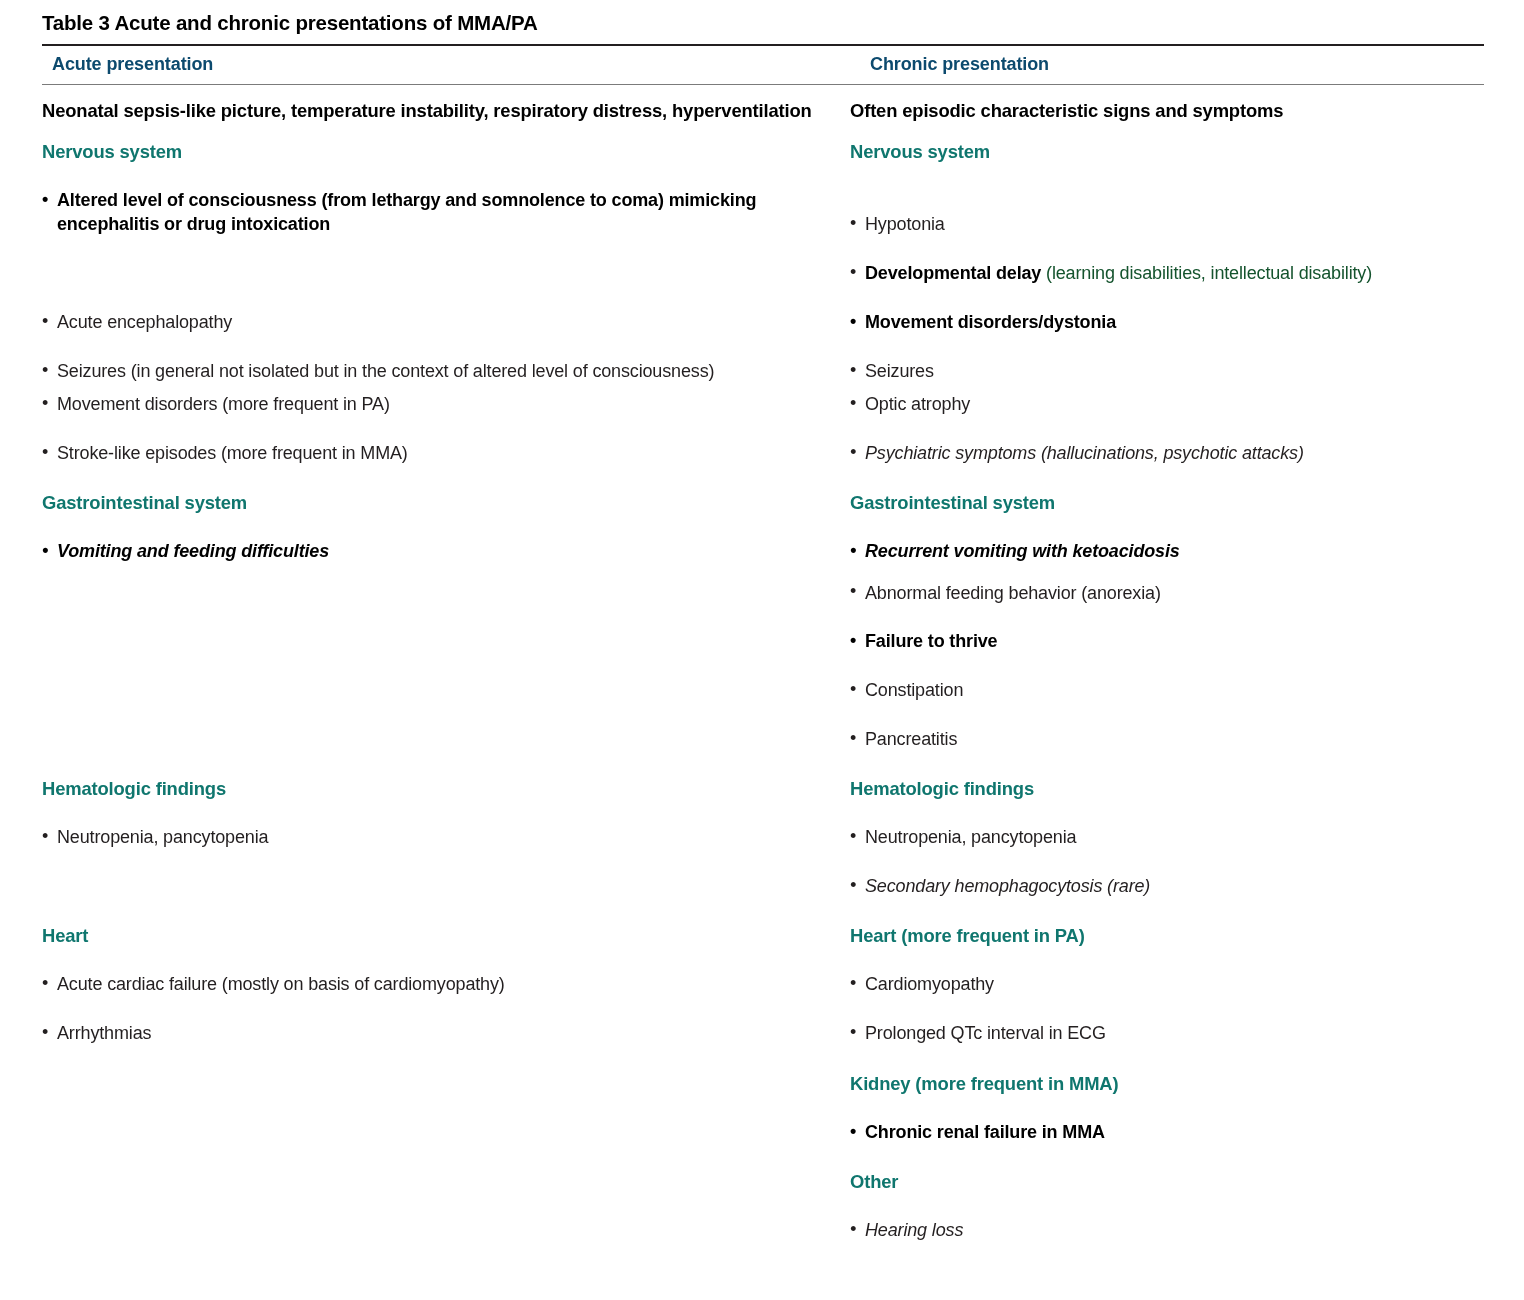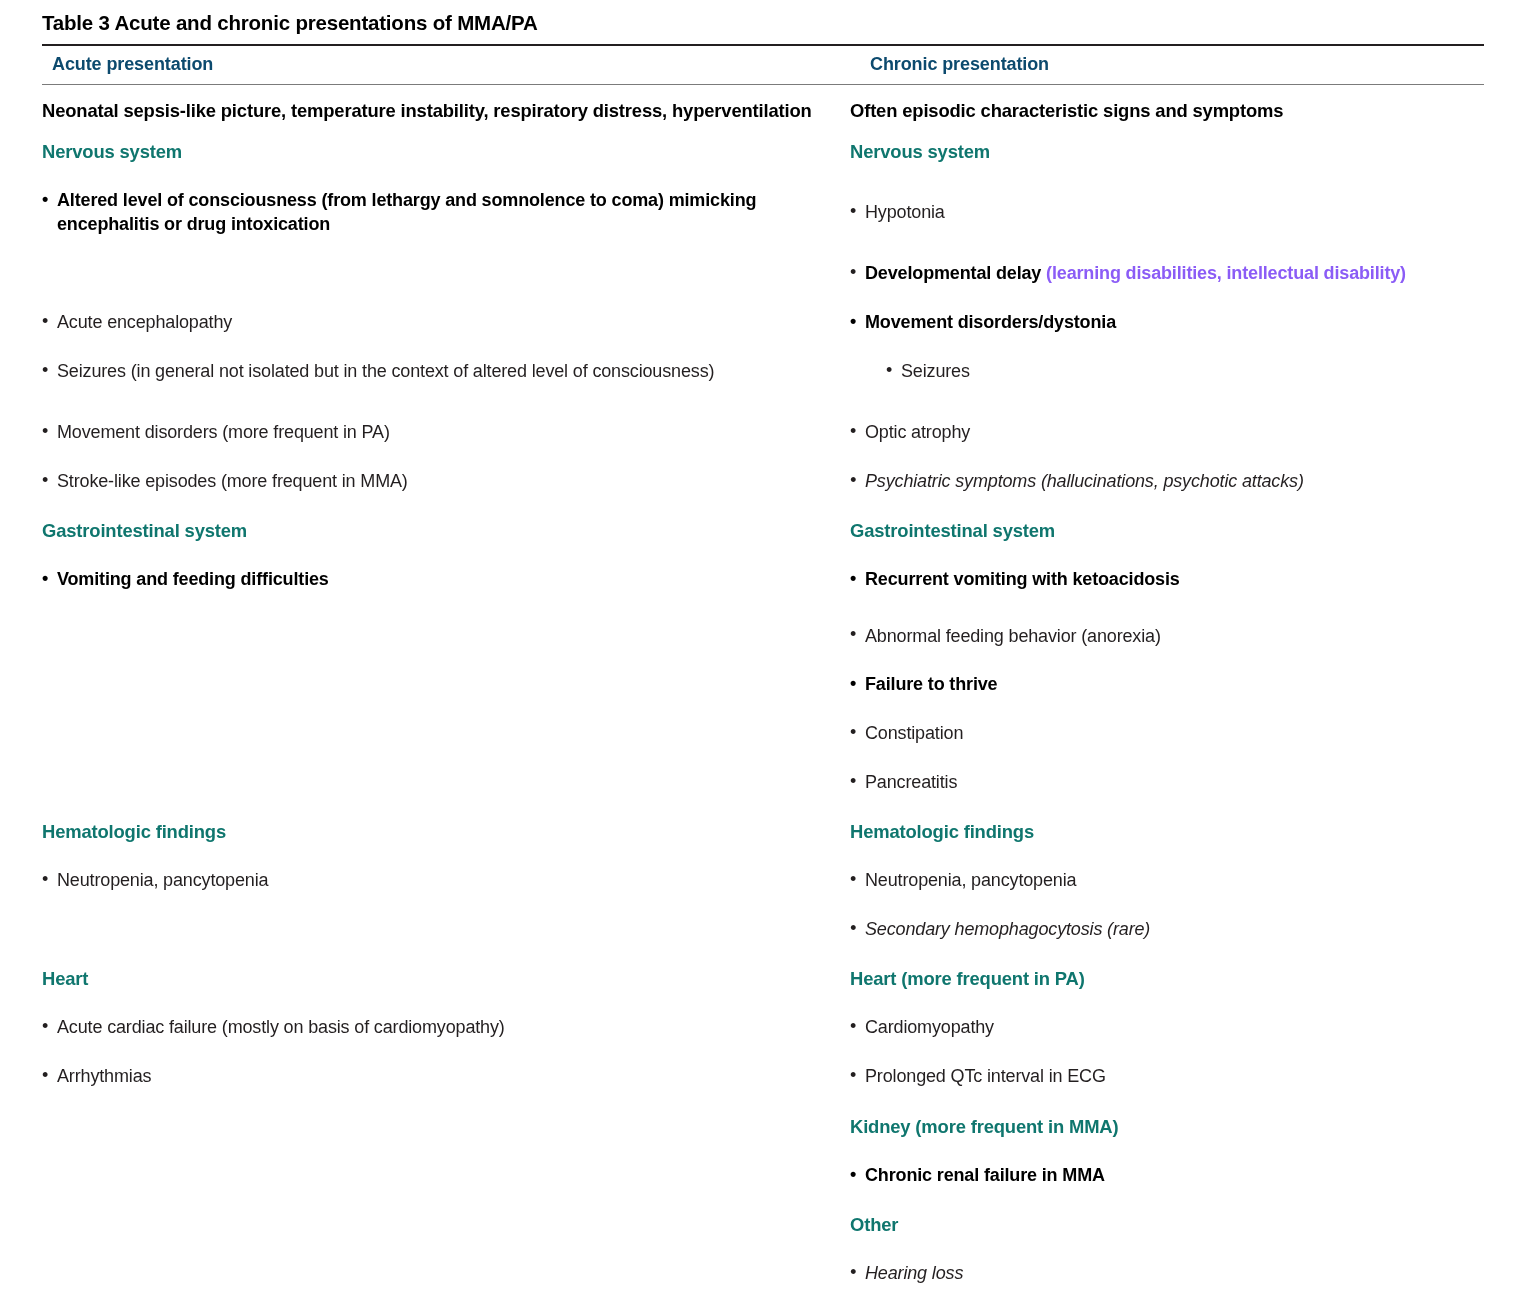--- a/index.html
+++ b/index.html
@@ -48,21 +48,21 @@
     letter-spacing: -0.1px;
     color: #0c4a6e;
     line-height: 1.2;
     margin-left: 10px;
   }
   .body-rows {
     padding-top: 13px;
   }
   .row {
     display: flex;
-    align-items: center;
+    align-items: flex-end;
   }
   .cell {
     font-size: 18px;
     line-height: 1.33;
     letter-spacing: -0.15px;
   }
   .cell.col-a { padding-right: 20px; }
   .intro {
     font-weight: bold;
     color: #000;
@@ -85,21 +85,21 @@
     position: absolute;
     left: 0;
     top: -0.06em;
   }
   .bullet.b-bold {
     font-weight: bold;
     color: #000;
   }
   .bullet.b-ital { font-style: italic; }
   .bullet .lead { font-weight: bold; color: #000; }
-  .bullet .norm  { font-weight: bold; color: #8b5cf6; }
+  .bullet .norm  { font-weight: normal; color: #14532d; }
   .spacer-cell { min-height: 1px; }
 </style>
 </head>
 <body>
 
 <div class="table-wrap">
 
   <div class="table-title">Table 3 Acute and chronic presentations of MMA/PA</div>
 
   <div class="rule-thick"></div>
@@ -138,21 +138,21 @@
           </div>
         </div>
         <div class="row" style="margin-bottom: 25px;">
           <div class="cell col-a">
             <div class="bullet">Acute encephalopathy</div>
           </div>
           <div class="cell col-b">
             <div class="bullet b-bold">Movement disorders/dystonia</div>
           </div>
         </div>
-        <div class="row" style="margin-bottom: 37px; gap: 36px;">
+        <div class="row" style="margin-bottom: 9px;">
           <div class="cell col-a">
             <div class="bullet">Seizures (in general not isolated but in the context of altered level of consciousness)</div>
           </div>
           <div class="cell col-b">
             <div class="bullet">Seizures</div>
           </div>
         </div>
         <div class="row" style="margin-bottom: 25px;">
           <div class="cell col-a">
             <div class="bullet">Movement disorders (more frequent in PA)</div>
@@ -166,21 +166,21 @@
             <div class="bullet">Stroke-like episodes (more frequent in MMA)</div>
           </div>
           <div class="cell col-b">
             <div class="bullet b-ital">Psychiatric symptoms (hallucinations, psychotic attacks)</div>
           </div>
         </div>
         <div class="row" style="margin-bottom: 25px;">
           <div class="cell col-a sec-head">Gastrointestinal system</div>
           <div class="cell col-b sec-head">Gastrointestinal system</div>
         </div>
-        <div class="row" style="margin-bottom: 33px;">
+        <div class="row" style="margin-bottom: 18px; font-style: italic;">
           <div class="cell col-a">
             <div class="bullet b-bold">Vomiting and feeding difficulties</div>
           </div>
           <div class="cell col-b">
             <div class="bullet b-bold">Recurrent vomiting with ketoacidosis</div>
           </div>
         </div>
         <div class="row" style="margin-bottom: 25px;">
           <div class="cell col-a spacer-cell" style="visibility: hidden;">&nbsp;</div>
           <div class="cell col-b">

